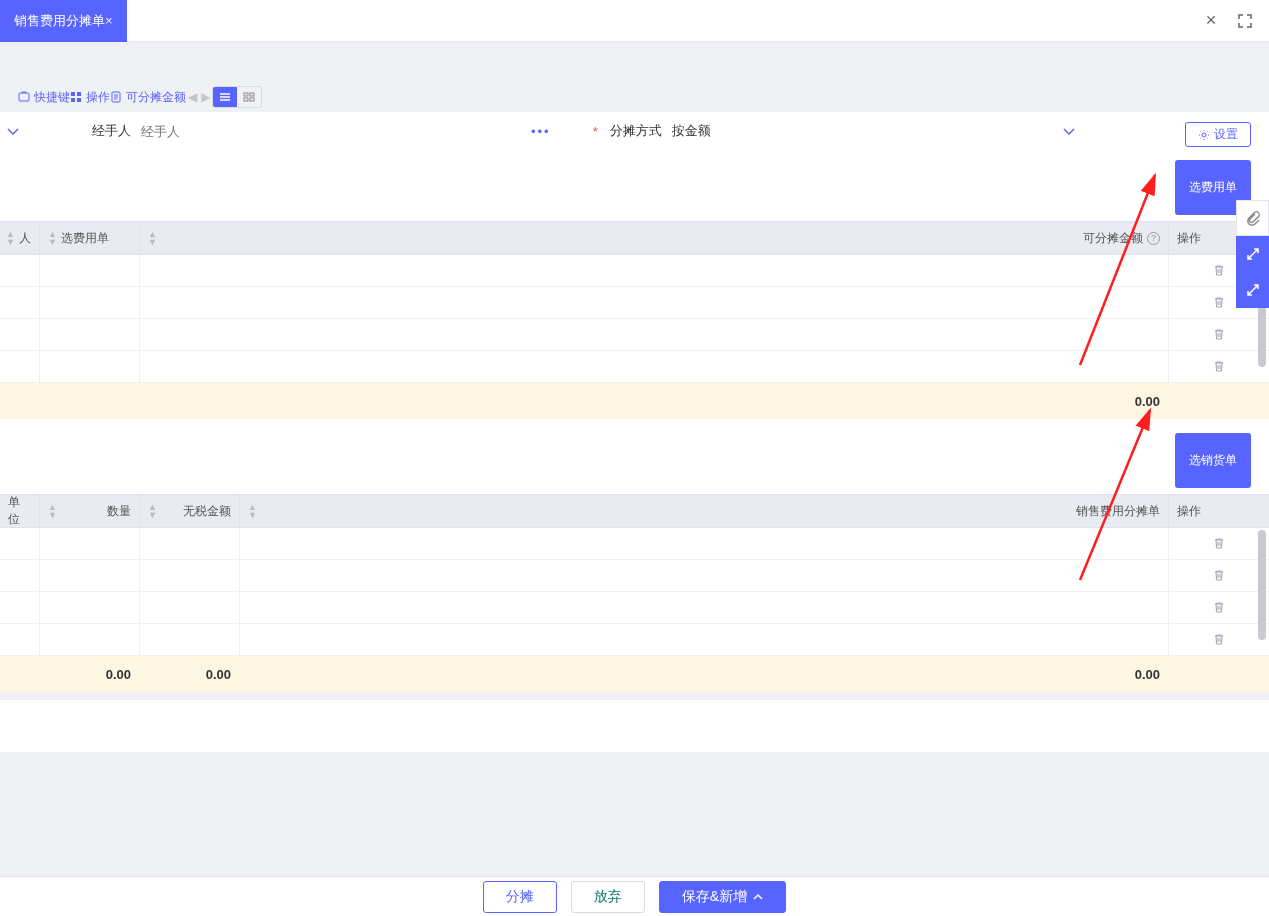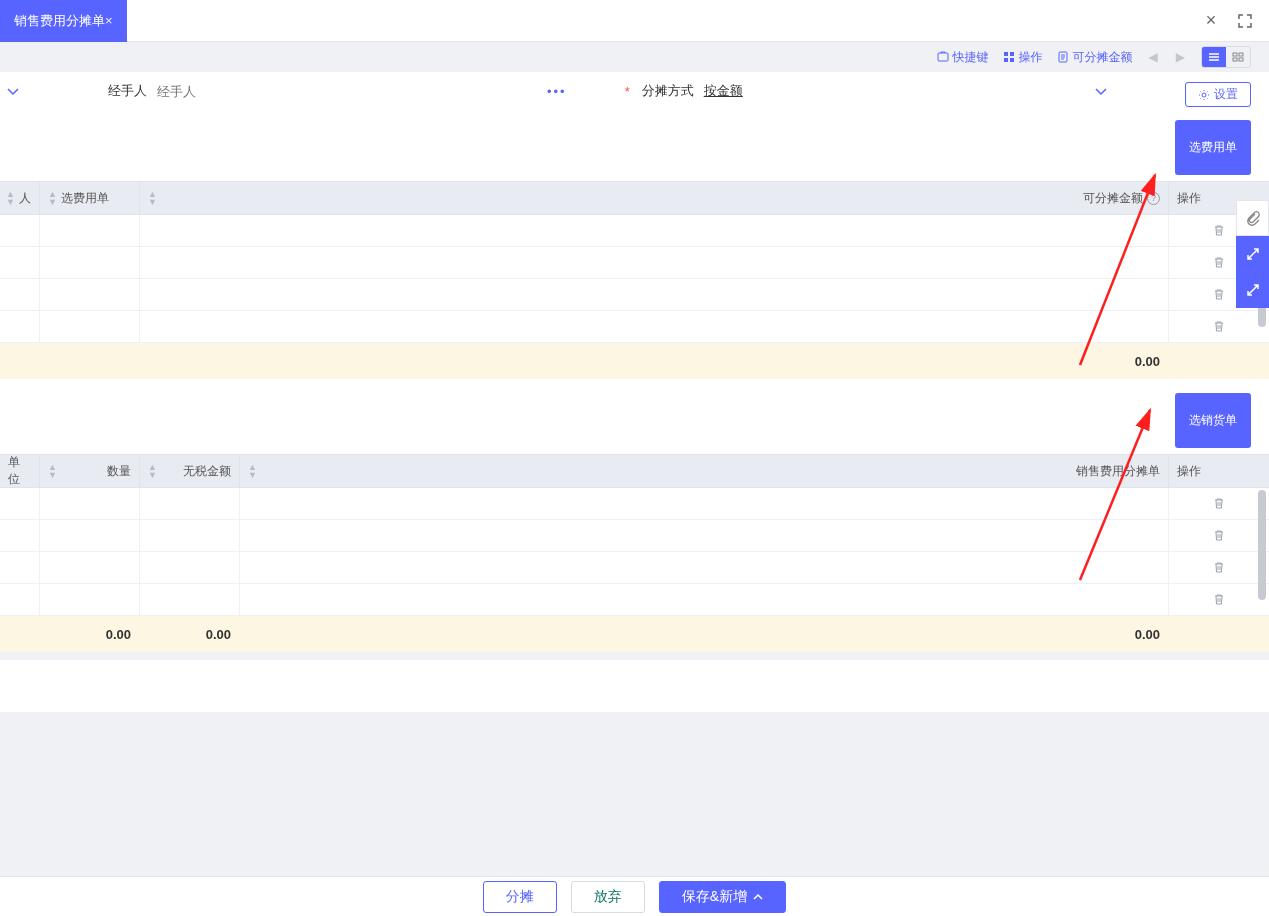--- a/index.html
+++ b/index.html
@@ -4,28 +4,28 @@
 <style>
   *{box-sizing:border-box;margin:0;padding:0;font-family:"Microsoft YaHei",Arial,sans-serif;}
   html,body{width:1269px;height:916px;background:#f0f1f4;overflow:hidden;font-size:13px;color:#333;}
   
   .tabbar{height:42px;background:#fff;border-bottom:1px solid #e5e6eb;display:flex;align-items:center;position:relative;}
   .tab{height:42px;display:flex;align-items:center;padding:0 14px;background:#5864ff;color:#fff;font-size:13px;}
   .tab .xclose{opacity:.9;}
   .tabbar-right{margin-left:auto;display:flex;align-items:center;gap:10px;padding-right:12px;}
   .icon-btn{width:24px;height:24px;display:flex;align-items:center;justify-content:center;color:#666;cursor:pointer;}
   
-  .toolbar{height:30px;background:#f0f1f4;display:flex;align-items:center;justify-content:flex-end;gap:14px;padding:0 18px;color:#555;font-size:12px;}
+  .toolbar{height:30px;background:#f0f1f4;display:flex;align-items:center;justify-content:flex-start;gap:0;padding:0 18px;color:#555;font-size:12px;margin-top:40px;}
   .toolbar .titem{display:flex;align-items:center;gap:4px;color:#666;cursor:pointer;}
   .navarrow{color:#c4c6cc;padding:0 2px;}
   .view-toggle{display:flex;border:1px solid #d9dbe3;border-radius:3px;overflow:hidden;}
   .view-toggle span{width:24px;height:20px;display:flex;align-items:center;justify-content:center;}
   .view-toggle .active{background:#5864ff;color:#fff;}
   
-  .formhdr{background:#fff;padding:10px 10px 14px 0;display:flex;align-items:center;gap:28px;position:relative;}
+  .formhdr{background:#fff;padding:10px 10px 14px 0;display:flex;align-items:center;gap:12px;position:relative;}
   .dd{color:#5864ff;}
   .fld{display:flex;align-items:center;gap:10px;}
   .fld .lbl{font-size:13px;color:#333;}
   .fld .req{color:#ff4d4f;margin-right:2px;}
   .fld .val{font-size:13px;color:#333;}
   .fld input{border:none;outline:none;font-size:13px;color:#999;width:380px;}
   .more-dots{color:#5864ff;letter-spacing:2px;cursor:pointer;}
   .settings-btn{position:absolute;right:18px;top:10px;border:1px solid #5864ff;color:#5864ff;background:#fff;border-radius:3px;padding:3px 12px;font-size:12px;display:flex;align-items:center;gap:4px;cursor:pointer;}
   
   .section-actions{background:#fff;display:flex;justify-content:flex-end;padding:6px 18px;}
@@ -130,21 +130,21 @@
       </svg>
   </span>
   <div class="fld" style="margin-left:60px;">
     <span class="lbl">经手人</span>
     <input placeholder="经手人" style="">
     <span class="more-dots">•••</span>
   </div>
   <div class="fld" style="margin-left:30px;">
     <span class="req">*</span>
     <span class="lbl">分摊方式</span>
-    <span class="val" style="width:380px;text-decoration:underline;">按金额</span>
+    <span class="val" style="width:380px;">按金额</span>
     <span class="dd">
       <svg width="14" height="10" viewBox="0 0 14 10" fill="none" stroke="#5864ff" stroke-width="1.5">
           <path d="M2 3l5 5 5-5"></path>
         </svg>
     </span>
   </div>
   <button class="settings-btn">
     <svg width="12" height="12" viewBox="0 0 12 12" fill="none" stroke="#5864ff" stroke-width="1">
         <circle cx="6" cy="6" r="2"></circle>
         <path d="M6 1v1M6 10v1M1 6h1M10 6h1M2.5 2.5l.7.7M8.8 8.8l.7.7M2.5 9.5l.7-.7M8.8 3.2l.7-.7"></path>

